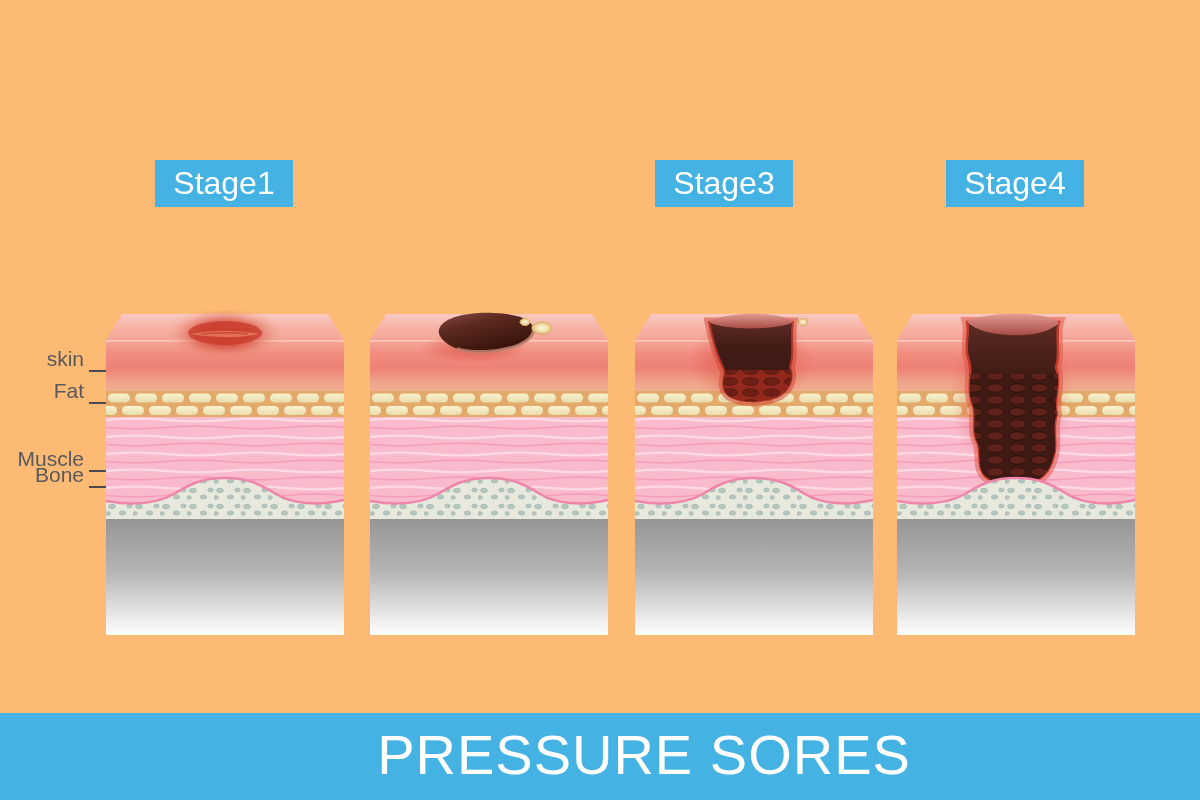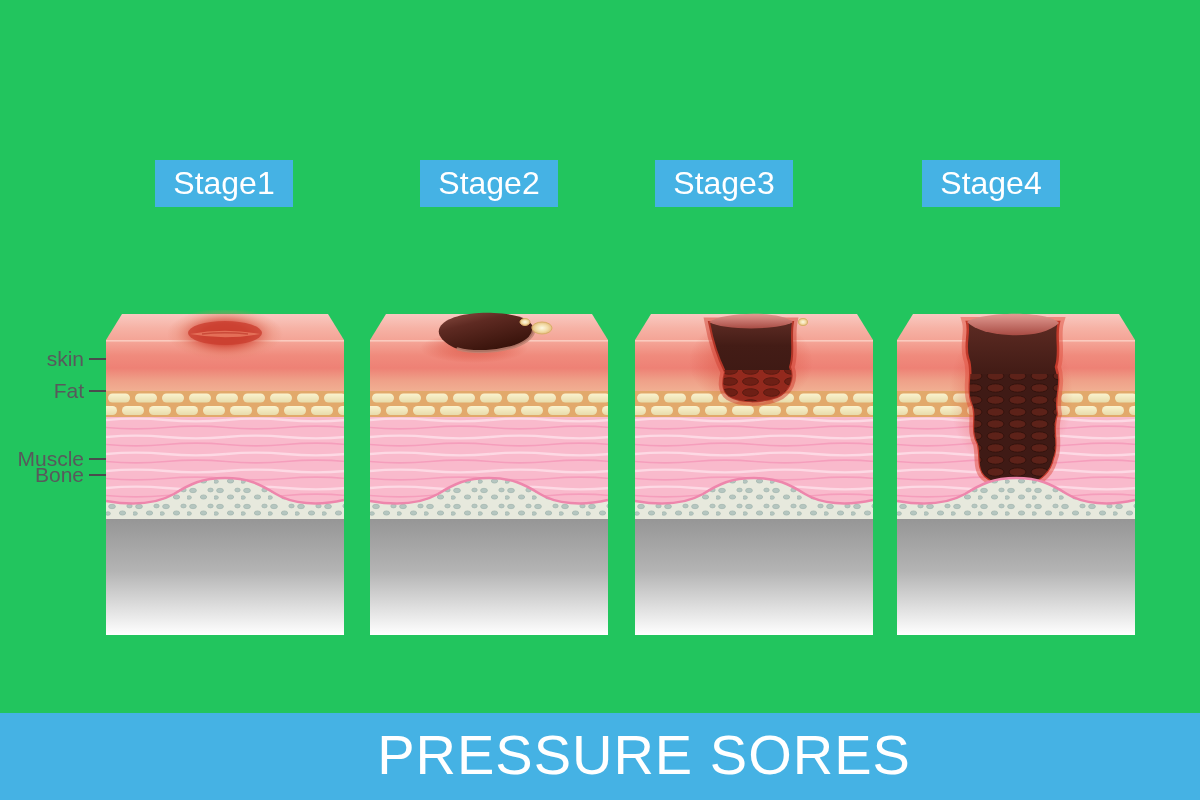--- a/index.html
+++ b/index.html
@@ -1,27 +1,27 @@
 <!DOCTYPE html>
 <html><head>
 <meta charset="utf-8">
 <style>
   html,body{margin:0;padding:0;background:#000;}
   #stage-root{
-    position:relative;width:1200px;height:800px;background:#22c55e;overflow:hidden;
+    position:relative;width:1200px;height:800px;background:#fdba74;overflow:hidden;
     font-family:"Liberation Sans", sans-serif;
   }
   .stage-badge{
     position:absolute;top:160px;width:138px;height:47px;background:#45b2e4;
     color:#fff;font-size:32px;line-height:47px;text-align:center;
   }
   .tissue-block{position:absolute;top:310px;width:238px;height:325px;}
   .layer-label-row{
     position:absolute;left:0;width:117px;height:26px;display:flex;
-    align-items:center;justify-content:flex-end;
+    align-items:flex-end;justify-content:flex-end;
   }
   .layer-label-text{
     color:#58595c;font-size:21px;line-height:26px;white-space:nowrap;
   }
   .leader-line{display:inline-block;width:20px;height:2px;background:#4a4b4d;margin-left:5px;}
   .leader-dot{display:inline-block;width:9px;height:9px;border-radius:50%;background:#4a4b4d;margin-left:-1px;}
   #title-banner{
     position:absolute;left:0;top:713px;width:1200px;height:87px;background:#45b2e4;
   }
   #title-banner .title-text{
@@ -111,23 +111,22 @@
       <stop offset="0" stop-color="#fdf8e2"></stop>
         <stop offset="0.6" stop-color="#f3dca8"></stop>
         <stop offset="1" stop-color="#e4bd7f"></stop>
     </radialGradient>
   </defs>
 </svg>
 
 <div id="stage-root">
 
   <div class="stage-badge" style="left:155px"><span>Stage1</span></div>
-  <div class="stage-badge" style="left:420px"><span>Stage2</span></div>
   <div class="stage-badge" style="left:655px"><span>Stage3</span></div>
-  <div class="stage-badge" style="left:922px"><span>Stage4</span></div>
+  <div class="stage-badge" style="left:946px"><span>Stage4</span></div>
 
   <div class="layer-label-row" style="top:346px">
     <span class="layer-label-text">skin</span>
     <span class="leader-line"></span>
     <span class="leader-dot"></span>
   </div>
   <div class="layer-label-row" style="top:378px">
     <span class="layer-label-text">Fat</span>
     <span class="leader-line"></span>
     <span class="leader-dot"></span>

